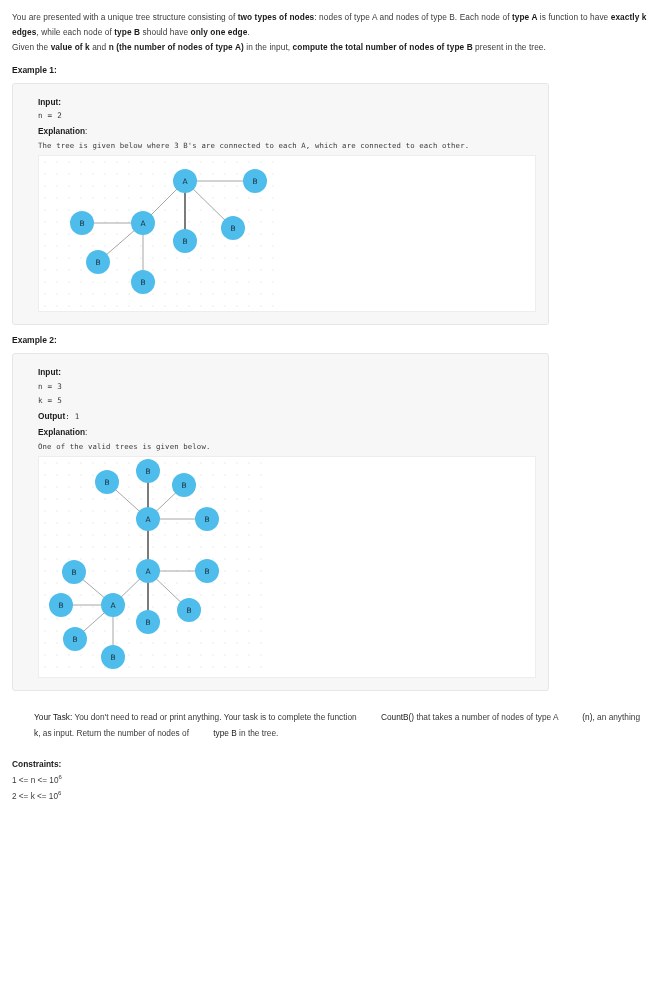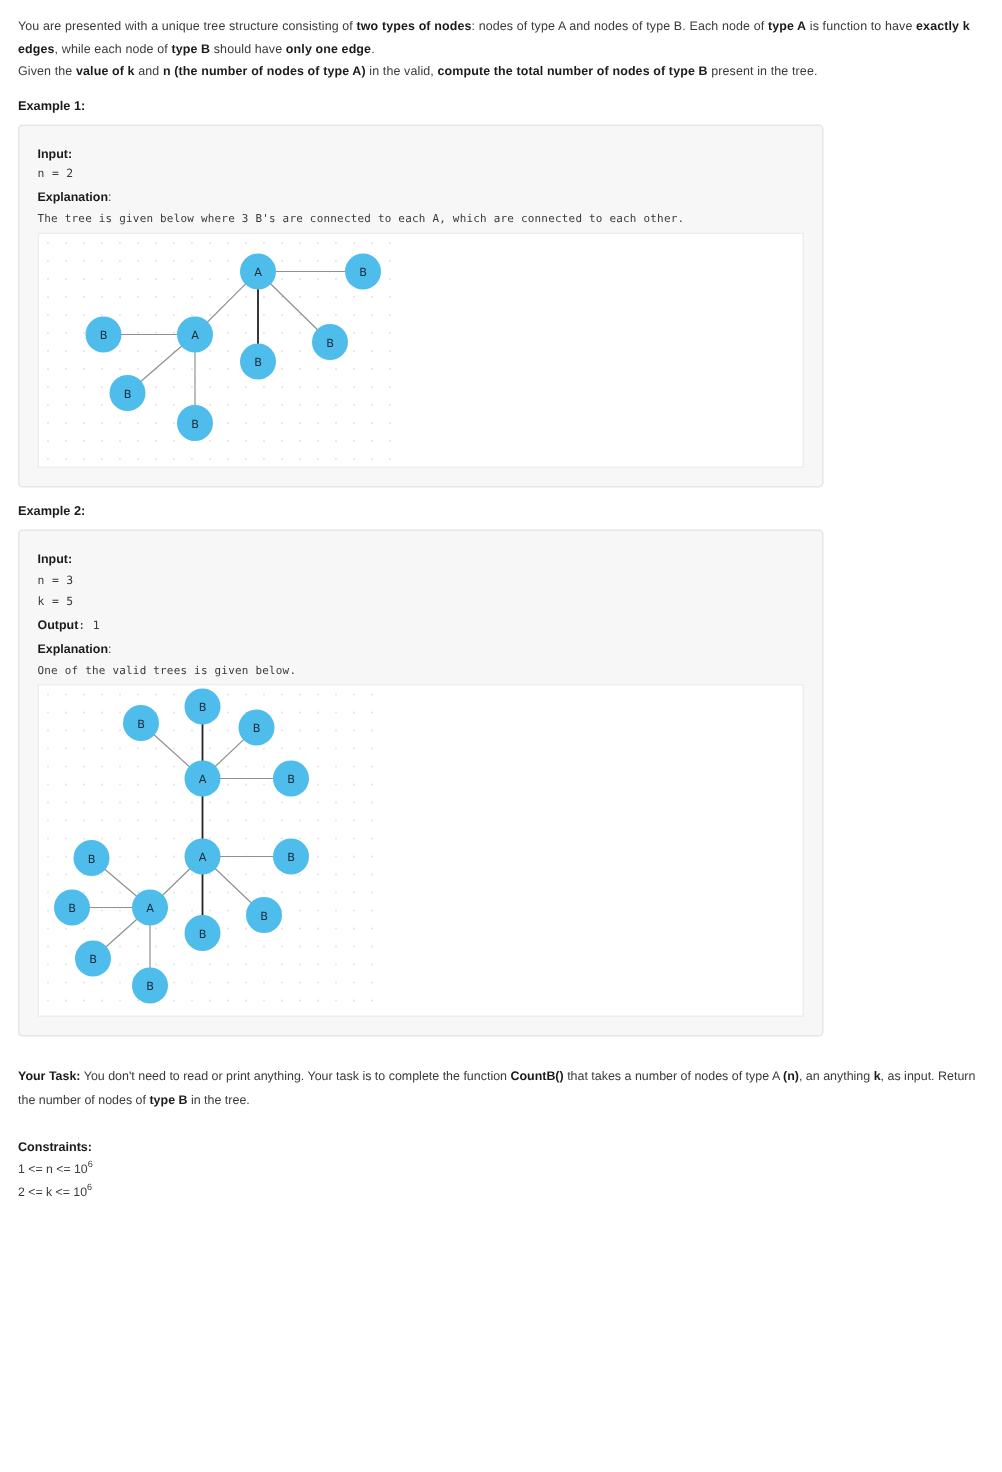--- a/index.html
+++ b/index.html
@@ -34,21 +34,21 @@
   .ex-title{
     font-size:8.5px;
     font-weight:bold;
     color:#1b1b1b;
     margin:10px 0 8px 0;
   }
   .ex-box{
     background:#f7f7f7;
     border:1px solid #e6e6e6;
     border-radius:3px;
-    padding:11px 12px 12px 12px;
+    padding:11px 12px 12px 25px;
     box-sizing:border-box;
     width:537px;
   }
   .io-line{
     font-size:8.3px;
     line-height:1.78;
     color:#3a3a3a;
     font-family:"Liberation Sans", sans-serif;
   }
   .io-line b{color:#1b1b1b;font-weight:bold;}
@@ -73,21 +73,21 @@
     display:block;
     box-sizing:border-box;
   }
   .canvas-wrap svg{display:block;}
   .task{
     font-size:8.3px;
     line-height:1.95;
     color:#3a3a3a;
     margin:18px 0 0 0;
   }
-  .task b{color:#1b1b1b;font-weight:bold;}
+  .task b{color:#1b1b1b;font-weight:normal;margin-left:22px;}
   .cons-title{
     font-size:8.4px;
     font-weight:bold;
     color:#1b1b1b;
     margin:18px 0 3px 0;
   }
   .cons-line{
     font-size:8.2px;
     color:#3a3a3a;
     line-height:1.85;
@@ -104,21 +104,21 @@
   .edge-thick{stroke:#222222;stroke-width:1.2;}
   .griddot{fill:#e3e3ea;}
 </style>
 </head>
 <body>
 
 <div class="page">
 
   <div class="stmt">
     <p class="para"><span>You are presented with a unique tree structure consisting of </span><b>two types of nodes</b><span>: nodes of type A and nodes of type B. Each node of </span><b>type A</b><span> is function to have </span><b>exactly k edges</b><span>, while each node of </span><b>type B</b><span> should have </span><b>only one edge</b><span>.</span></p>
-    <p class="para"><span>Given the </span><b>value of k</b><span> and </span><b>n (the number of nodes of type A)</b><span> in the valid, </span><b>compute the total number of nodes of type B</b><span> present in the tree.</span></p>
+    <p class="para"><span>Given the </span><b>value of k</b><span> and </span><b>n (the number of nodes of type A)</b><span> in the input, </span><b>compute the total number of nodes of type B</b><span> present in the tree.</span></p>
   </div>
 
 
   <div class="ex-title">Example 1:</div>
 
   <div class="ex-box">
     <div class="io-line"><b>Input:</b></div>
     <div class="mono">n = 2</div>
     <div class="io-line"><b>Explanation</b><span>:</span></div>
     <div class="expl-text">The tree is given below where 3 B's are connected to each A, which are connected to each other.</div>

